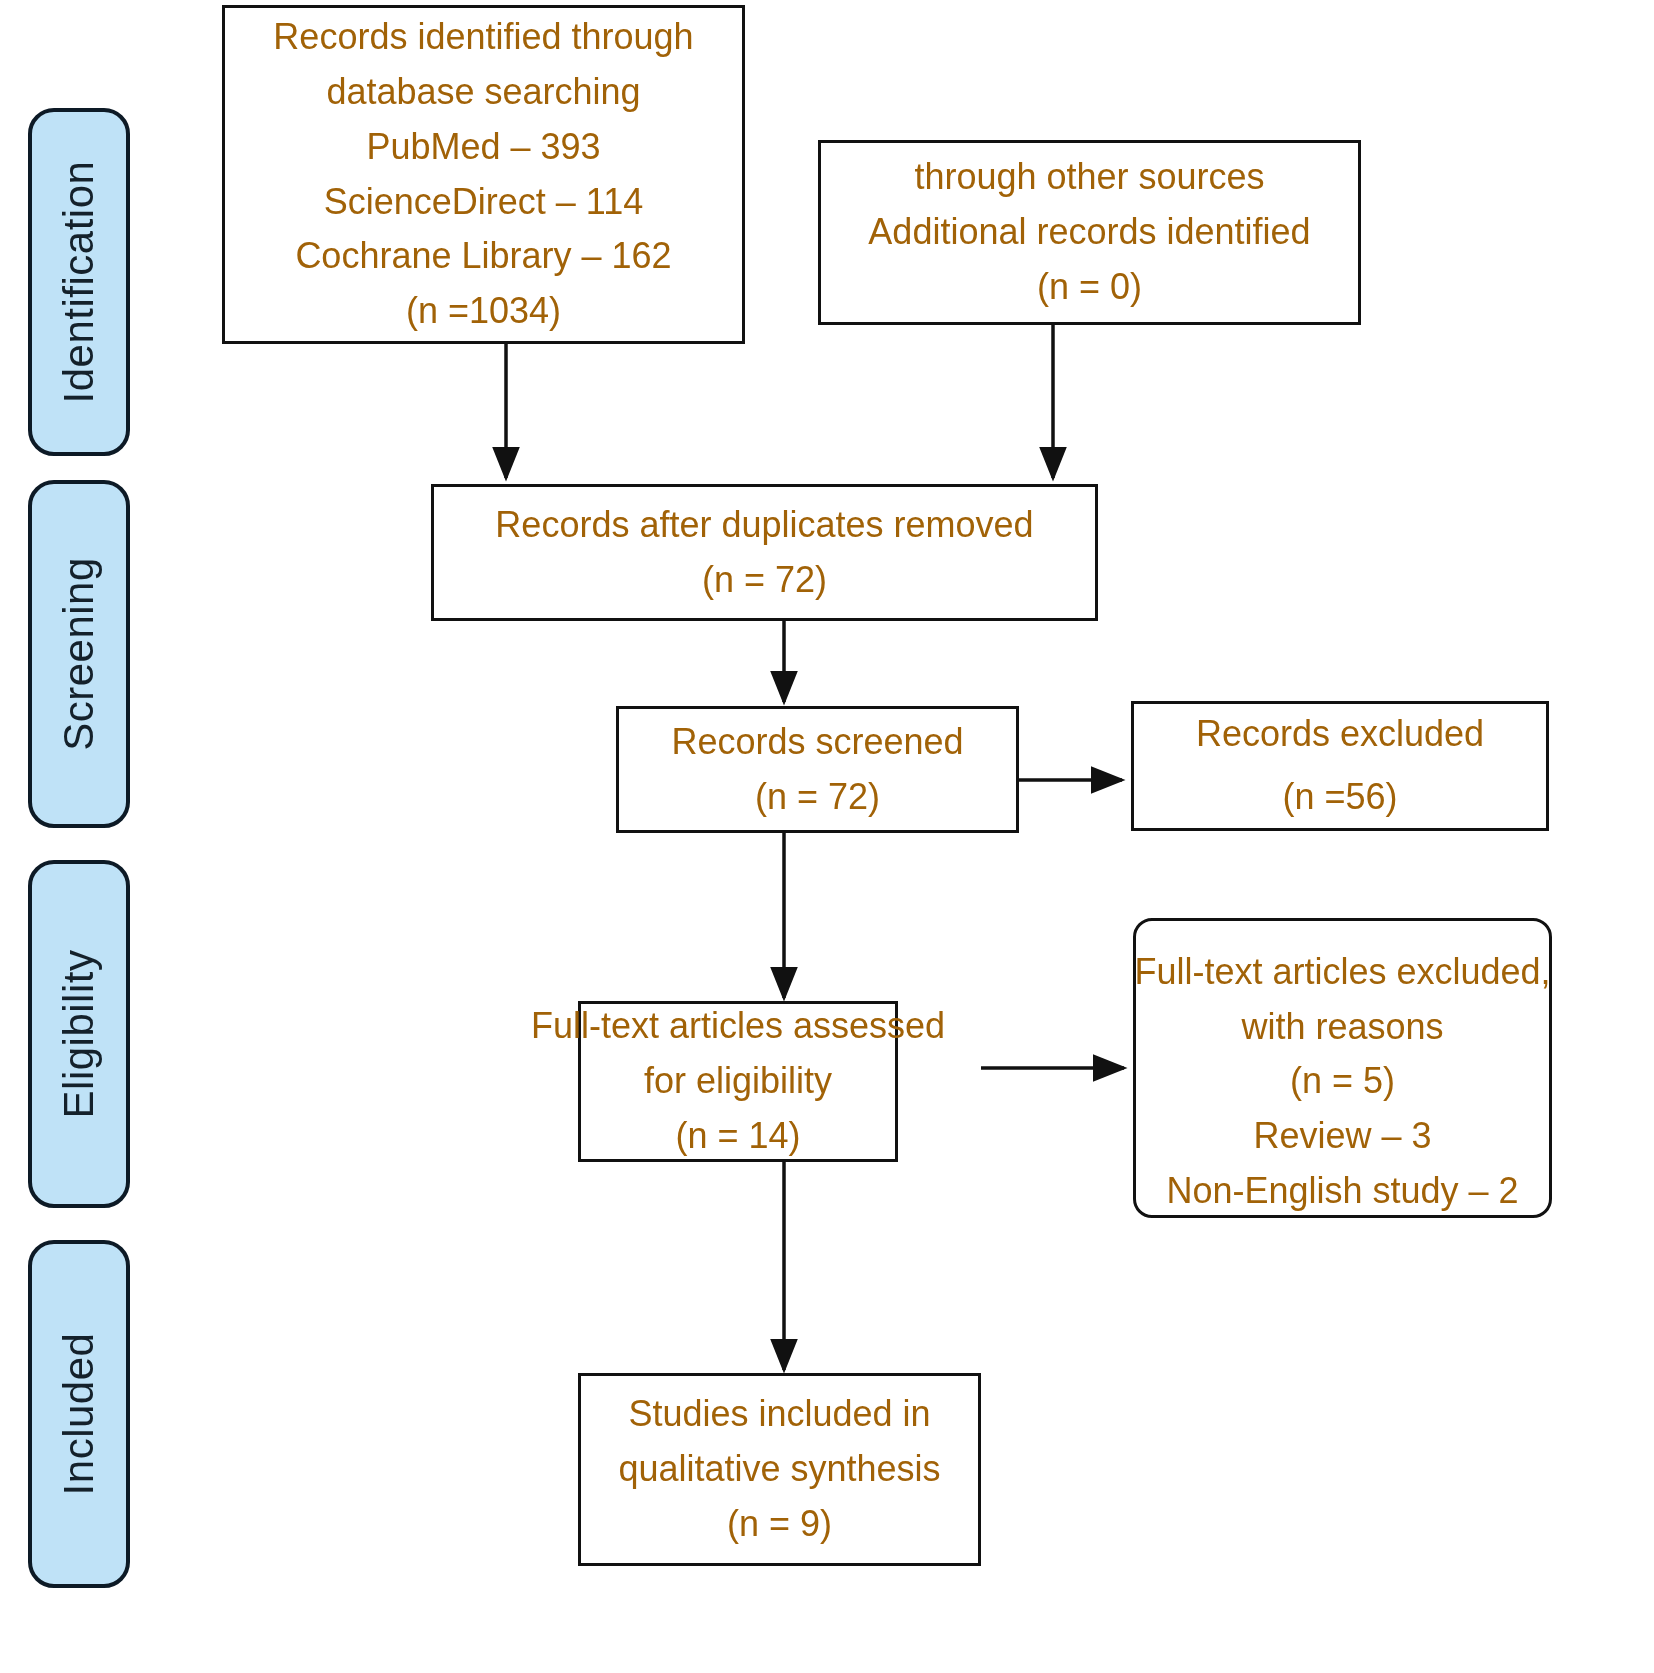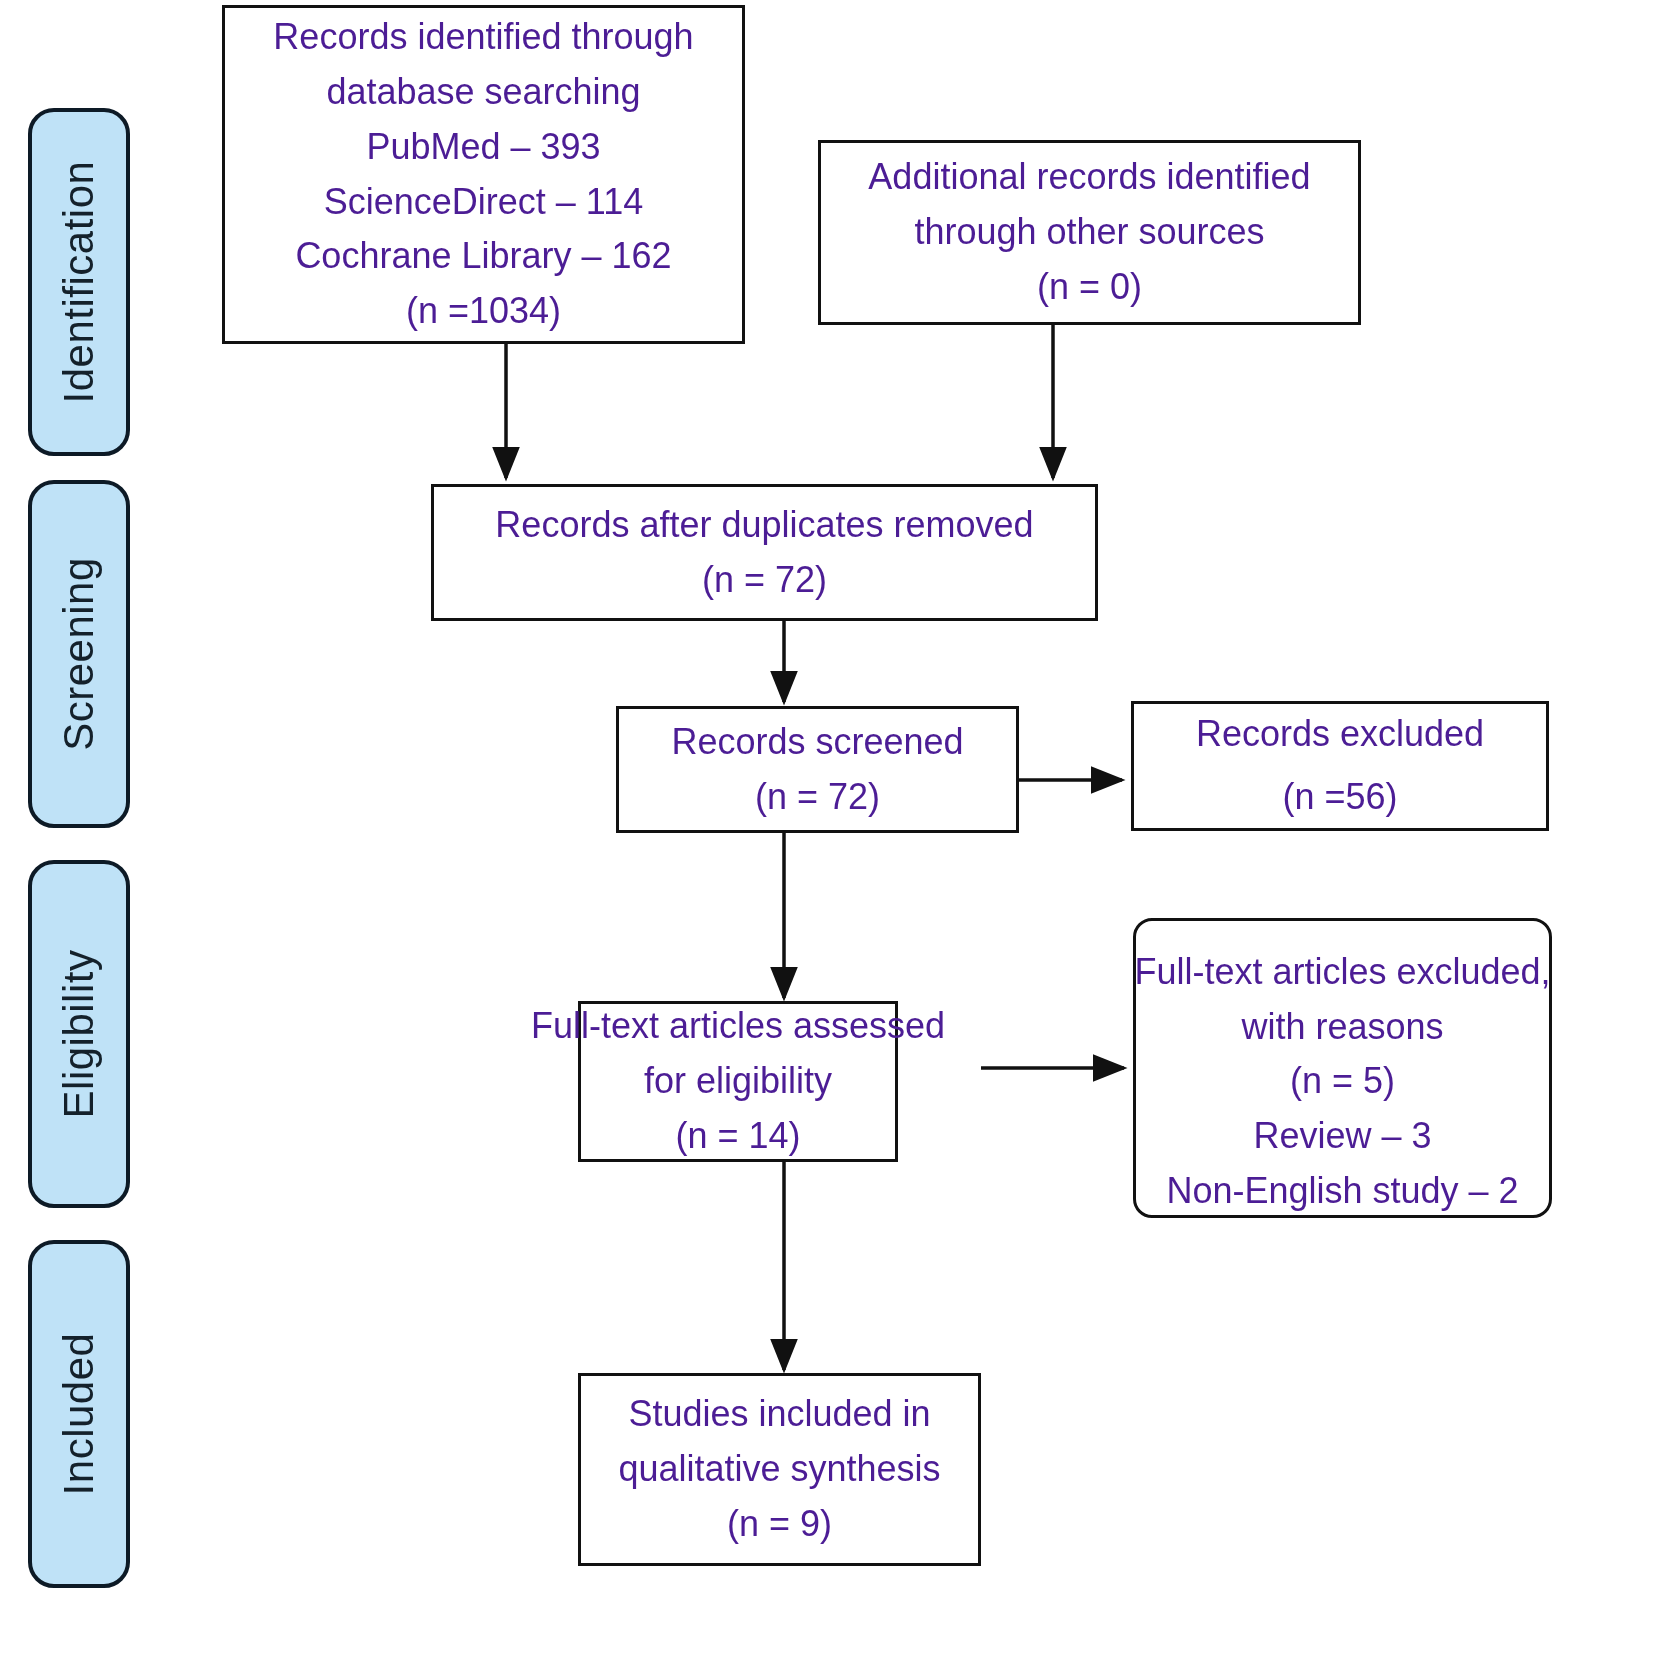--- a/index.html
+++ b/index.html
@@ -50,21 +50,21 @@
     flex-direction: column;
     align-items: center;
     justify-content: center;
     text-align: center;
     padding: 6px 10px;
   }
   .flow-box .line {
     font-size: 36px;
     line-height: 1.52;
     white-space: nowrap;
-    color: #4c1d95;
+    color: #a16207;
   }
 
   
   #connectors {
     position: absolute;
     left: 0; top: 0;
     width: 1654px; height: 1673px;
     pointer-events: none;
   }
 </style>
@@ -114,22 +114,22 @@
   <div class="flow-box" style="left:222px; top:5px; width:523px; height:339px;">
     <div class="line">Records identified through</div>
     <div class="line">database searching</div>
     <div class="line">PubMed – 393</div>
     <div class="line">ScienceDirect – 114</div>
     <div class="line">Cochrane Library – 162</div>
     <div class="line">(n =1034)</div>
   </div>
 
   <div class="flow-box" style="left:818px; top:140px; width:543px; height:185px;">
+    <div class="line">through other sources</div>
     <div class="line">Additional records identified</div>
-    <div class="line">through other sources</div>
     <div class="line">(n = 0)</div>
   </div>
 
   <div class="flow-box" style="left:431px; top:484px; width:667px; height:137px;">
     <div class="line">Records after duplicates removed</div>
     <div class="line">(n = 72)</div>
   </div>
 
   <div class="flow-box" style="left:578px; top:706px; width:403px; height:127px;margin-left:38px;">
     <div class="line">Records screened</div>

